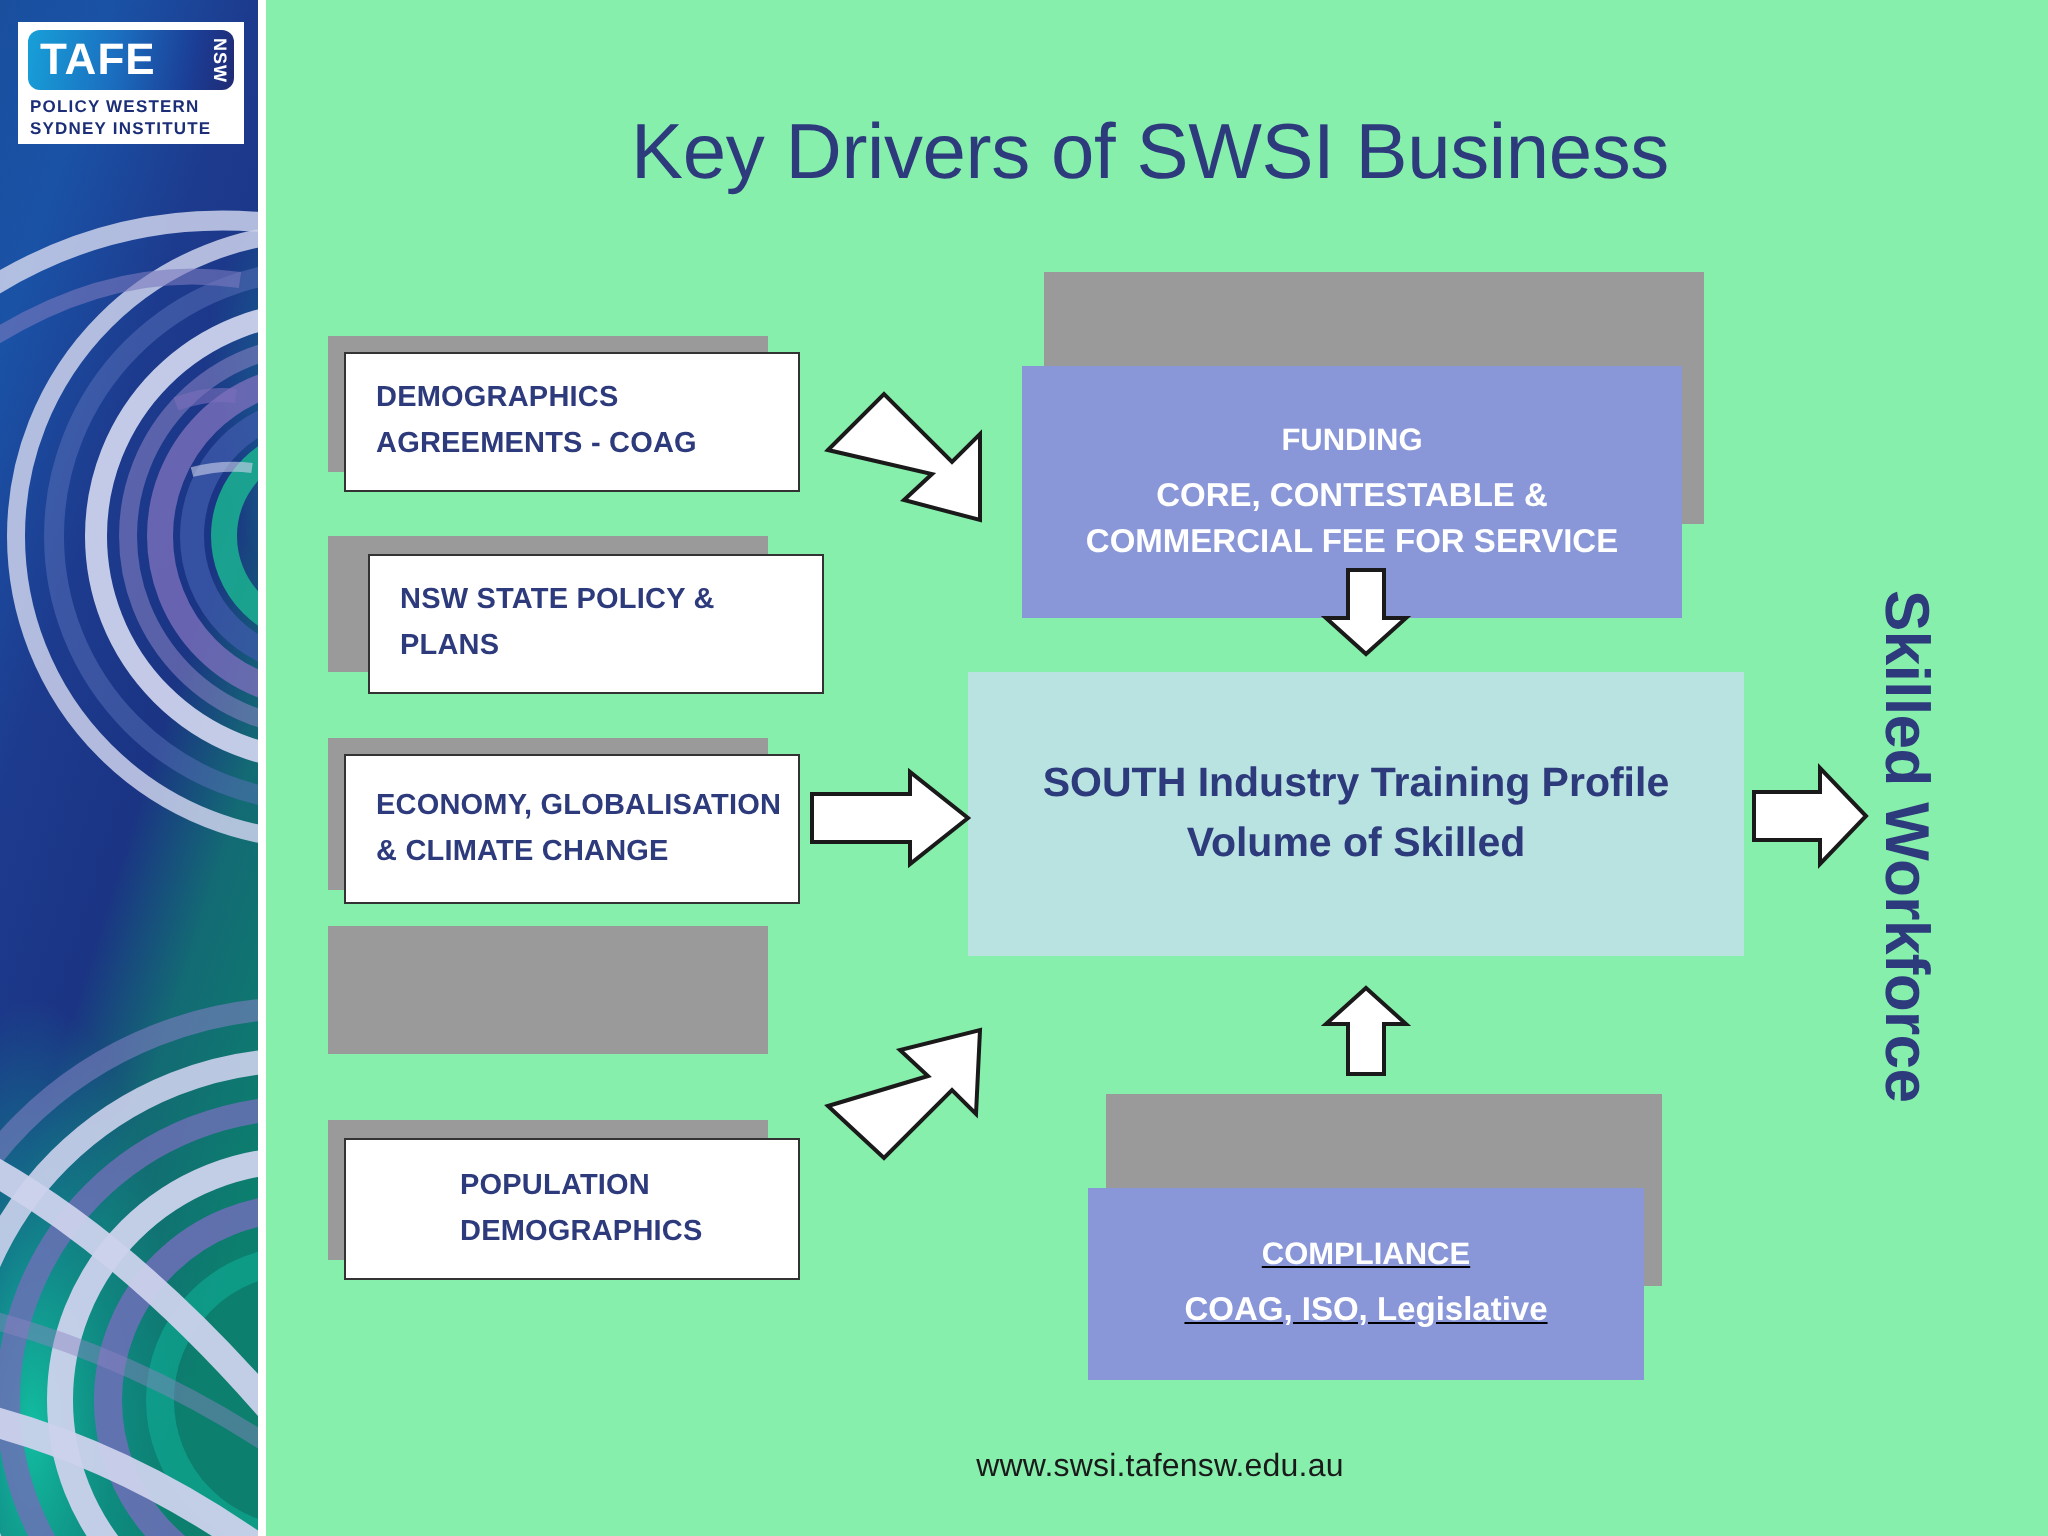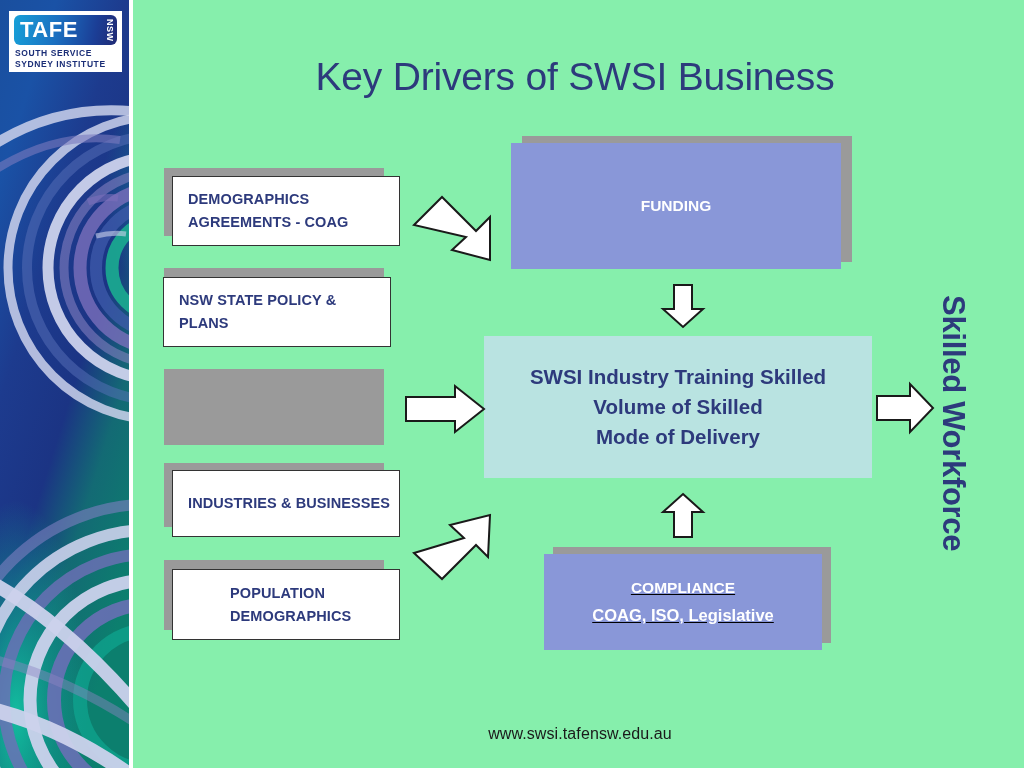--- a/index.html
+++ b/index.html
@@ -120,20 +120,21 @@
   }
 
   .pbox {
     position: absolute;
     background: #8997d8;
     display: flex;
     flex-direction: column;
     align-items: center;
     justify-content: center;
     box-sizing: border-box;
+    margin-top: 40px;
   }
   .pbox .hd {
     font-size: 15.5px;
     font-weight: bold;
     color: #ffffff;
     line-height: 22px;
     text-align: center;
   }
   .pbox .bd {
     font-size: 16.5px;
@@ -263,58 +264,58 @@
       </g>
     </svg>
     <div class="edge"></div>
   </div>
 
   <div id="logo">
     <div class="tafebox">
       <div class="tafeword">TAFE</div>
       <div class="nswword">NSW</div>
     </div>
-    <div class="sub">SOUTH SERVICE</div>
+    <div class="sub">POLICY WESTERN</div>
     <div class="sub" style="margin-top:0">SYDNEY INSTITUTE</div>
   </div>
 
   <div id="title">Key Drivers of SWSI Business</div>
 
   <div class="shadow" style="left:164px; top:168px; width:220px; height:68px;"></div>
   <div class="wbox" style="left:172px; top:176px; width:228px; height:70px;">
     <div class="txt">DEMOGRAPHICS AGREEMENTS - COAG</div>
   </div>
 
   <div class="shadow" style="left:164px; top:268px; width:220px; height:68px;"></div>
-  <div class="wbox" style="left:163px; top:277px; width:228px; height:70px;justify-content:flex-end;">
+  <div class="wbox" style="left:184px; top:277px; width:228px; height:70px;justify-content:flex-end;">
     <div class="txt">NSW STATE POLICY &amp; PLANS</div>
   </div>
 
   <div class="shadow" style="left:164px; top:369px; width:220px; height:76px;"></div>
+  <div class="wbox" style="left:172px; top:377px; width:228px; height:75px;">
+    <div class="txt">ECONOMY, GLOBALISATION &amp; CLIMATE CHANGE</div>
+  </div>
 
   <div class="shadow" style="left:164px; top:463px; width:220px; height:64px;"></div>
-  <div class="wbox" style="left:172px; top:470px; width:228px; height:67px;">
-    <div class="txt">INDUSTRIES &amp; BUSINESSES</div>
-  </div>
 
   <div class="shadow" style="left:164px; top:560px; width:220px; height:70px;"></div>
   <div class="wbox" style="left:172px; top:569px; width:228px; height:71px;padding-left:42px;">
     <div class="txt">POPULATION DEMOGRAPHICS</div>
   </div>
 
   <div class="shadow" style="left:522px; top:136px; width:330px; height:126px;"></div>
   <div class="pbox" style="left:511px; top:143px; width:330px; height:126px;">
     <div class="hd">FUNDING</div>
+    <div class="bd" style="width:270px;">CORE, CONTESTABLE &amp; COMMERCIAL FEE FOR SERVICE</div>
   </div>
 
   <div id="centerbox" style="left:484px; top:336px; width:388px; height:142px;">
     <div class="ctxt">
-      <div>SWSI Industry Training Skilled</div>
+      <div>SOUTH Industry Training Profile</div>
       <div>Volume of Skilled</div>
-      <div>Mode of Delivery</div>
     </div>
   </div>
 
   <div class="shadow" style="left:553px; top:547px; width:278px; height:96px;"></div>
   <div class="pbox" style="left:544px; top:554px; width:278px; height:96px;text-decoration:underline;">
     <div class="hd">COMPLIANCE</div>
     <div class="bd">COAG, ISO, Legislative</div>
   </div>
 
   <svg class="arrowsvg" style="left:408px; top:192px;" width="100" height="80" viewBox="0 0 100 80">

